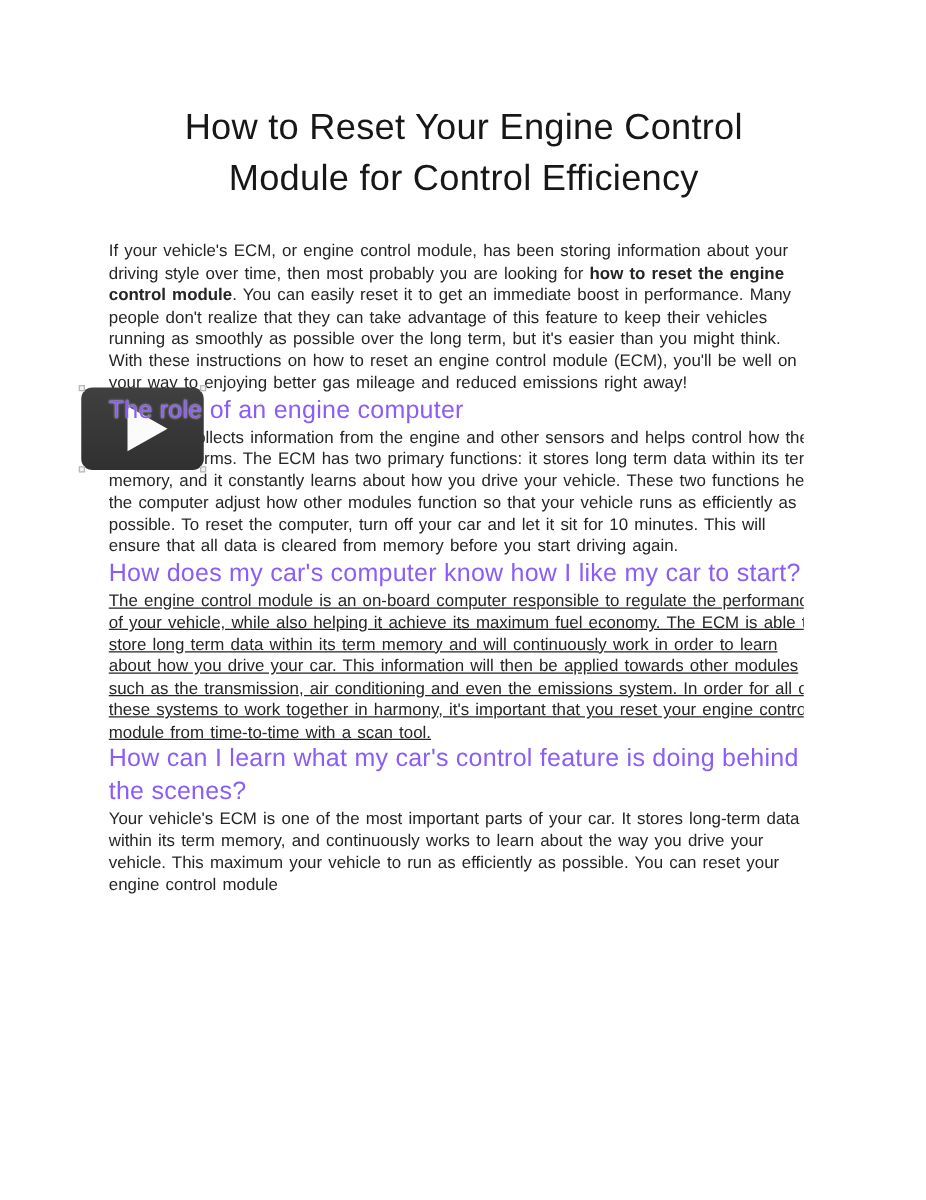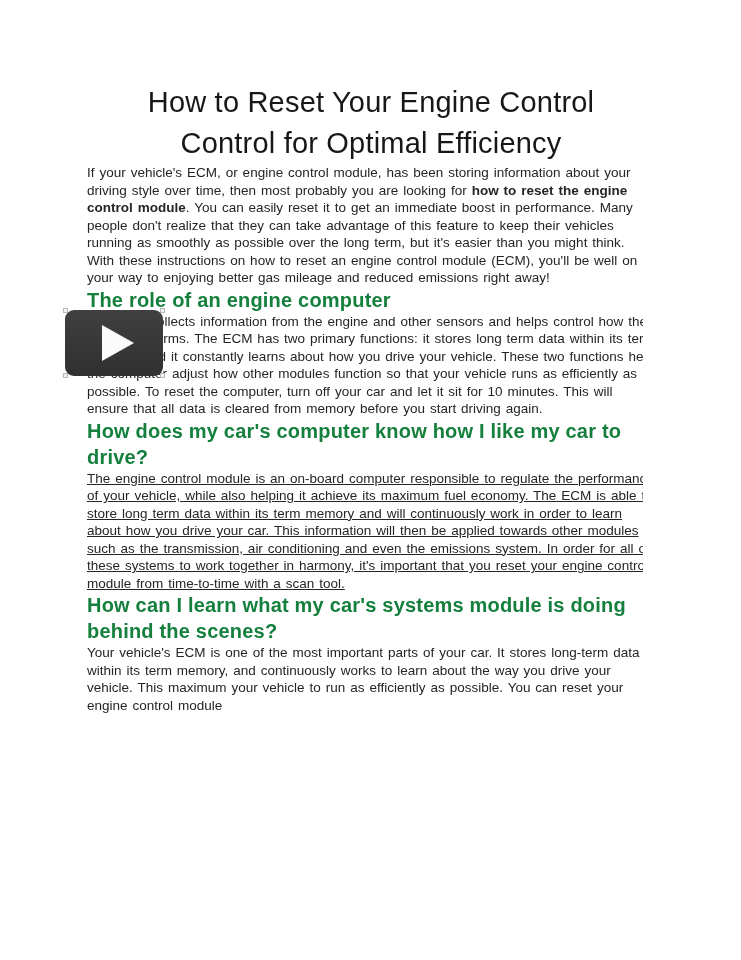--- a/index.html
+++ b/index.html
@@ -27,27 +27,27 @@
     color: #171717;
     letter-spacing: 0.2px;
   }
   p.body-text {
     margin: 0;
     font-size: 13.5px;
     line-height: 17.5px;
     word-spacing: 1.2px;
     color: #252525;
   }
-  p.intro { }
+  p.intro { margin-top: 28px; }
   h2.section-heading {
     margin: 0;
     font-size: 20px;
     line-height: 26px;
-    font-weight: 700;
-    color: #15803d;
+    font-weight: 400;
+    color: #8b5cf6;
     letter-spacing: 0.2px;
   }
   .sec1-heading {
     margin-top: 42px;
     position: relative;
     z-index: 3;
     
     text-shadow: 0 0 2px rgba(255,255,255,0.65), 0 0 1px rgba(255,255,255,0.5);
   }
   .sec1-body { margin-top: 7px; }
@@ -91,31 +91,31 @@
   .handle.bl { left: -2px; bottom: -2px; }
   .handle.br { right: -2px; bottom: -2px; }
 </style>
 </head>
 <body>
 
 <div class="page">
 
   <div class="content">
 
-    <h1 class="doc-title"><span>How to Reset Your Engine Control</span><br><span>Control for Optimal Efficiency</span></h1>
+    <h1 class="doc-title"><span>How to Reset Your Engine Control</span><br><span>Module for Control Efficiency</span></h1>
 
     <p class="body-text intro"><span>If your vehicle's ECM, or engine control module, has been storing information about your driving style over time, then most probably you are looking for </span><b>how to reset the engine control module</b><span>. You can easily reset it to get an immediate boost in performance. Many people don't realize that they can take advantage of this feature to keep their vehicles running as smoothly as possible over the long term, but it's easier than you might think. With these instructions on how to reset an engine control module (ECM), you'll be well on your way to enjoying better gas mileage and reduced emissions right away!</span></p>
 
     <h2 class="section-heading sec1-heading">The role of an engine computer</h2>
     <p class="body-text sec1-body">The ECM collects information from the engine and other sensors and helps control how the engine performs. The ECM has two primary functions: it stores long term data within its term memory, and it constantly learns about how you drive your vehicle. These two functions help the computer adjust how other modules function so that your vehicle runs as efficiently as possible. To reset the computer, turn off your car and let it sit for 10 minutes. This will ensure that all data is cleared from memory before you start driving again.</p>
 
-    <h2 class="section-heading sec2-heading">How does my car's computer know how I like my car to drive?</h2>
+    <h2 class="section-heading sec2-heading">How does my car's computer know how I like my car to start?</h2>
     <p class="body-text sec2-body">The engine control module is an on-board computer responsible to regulate the performance of your vehicle, while also helping it achieve its maximum fuel economy. The ECM is able to store long term data within its term memory and will continuously work in order to learn about how you drive your car. This information will then be applied towards other modules such as the transmission, air conditioning and even the emissions system. In order for all of these systems to work together in harmony, it's important that you reset your engine control module from time-to-time with a scan tool.</p>
 
-    <h2 class="section-heading sec3-heading">How can I learn what my car's systems module is doing behind the scenes?</h2>
+    <h2 class="section-heading sec3-heading">How can I learn what my car's control feature is doing behind the scenes?</h2>
     <p class="body-text sec3-body">Your vehicle's ECM is one of the most important parts of your car. It stores long-term data within its term memory, and continuously works to learn about the way you drive your vehicle. This maximum your vehicle to run as efficiently as possible. You can reset your engine control module</p>
 
   </div>
 
   <div class="play-overlay">
     <span class="play-triangle"></span>
     <span class="handle tl"></span>
     <span class="handle tr"></span>
     <span class="handle bl"></span>
     <span class="handle br"></span>

